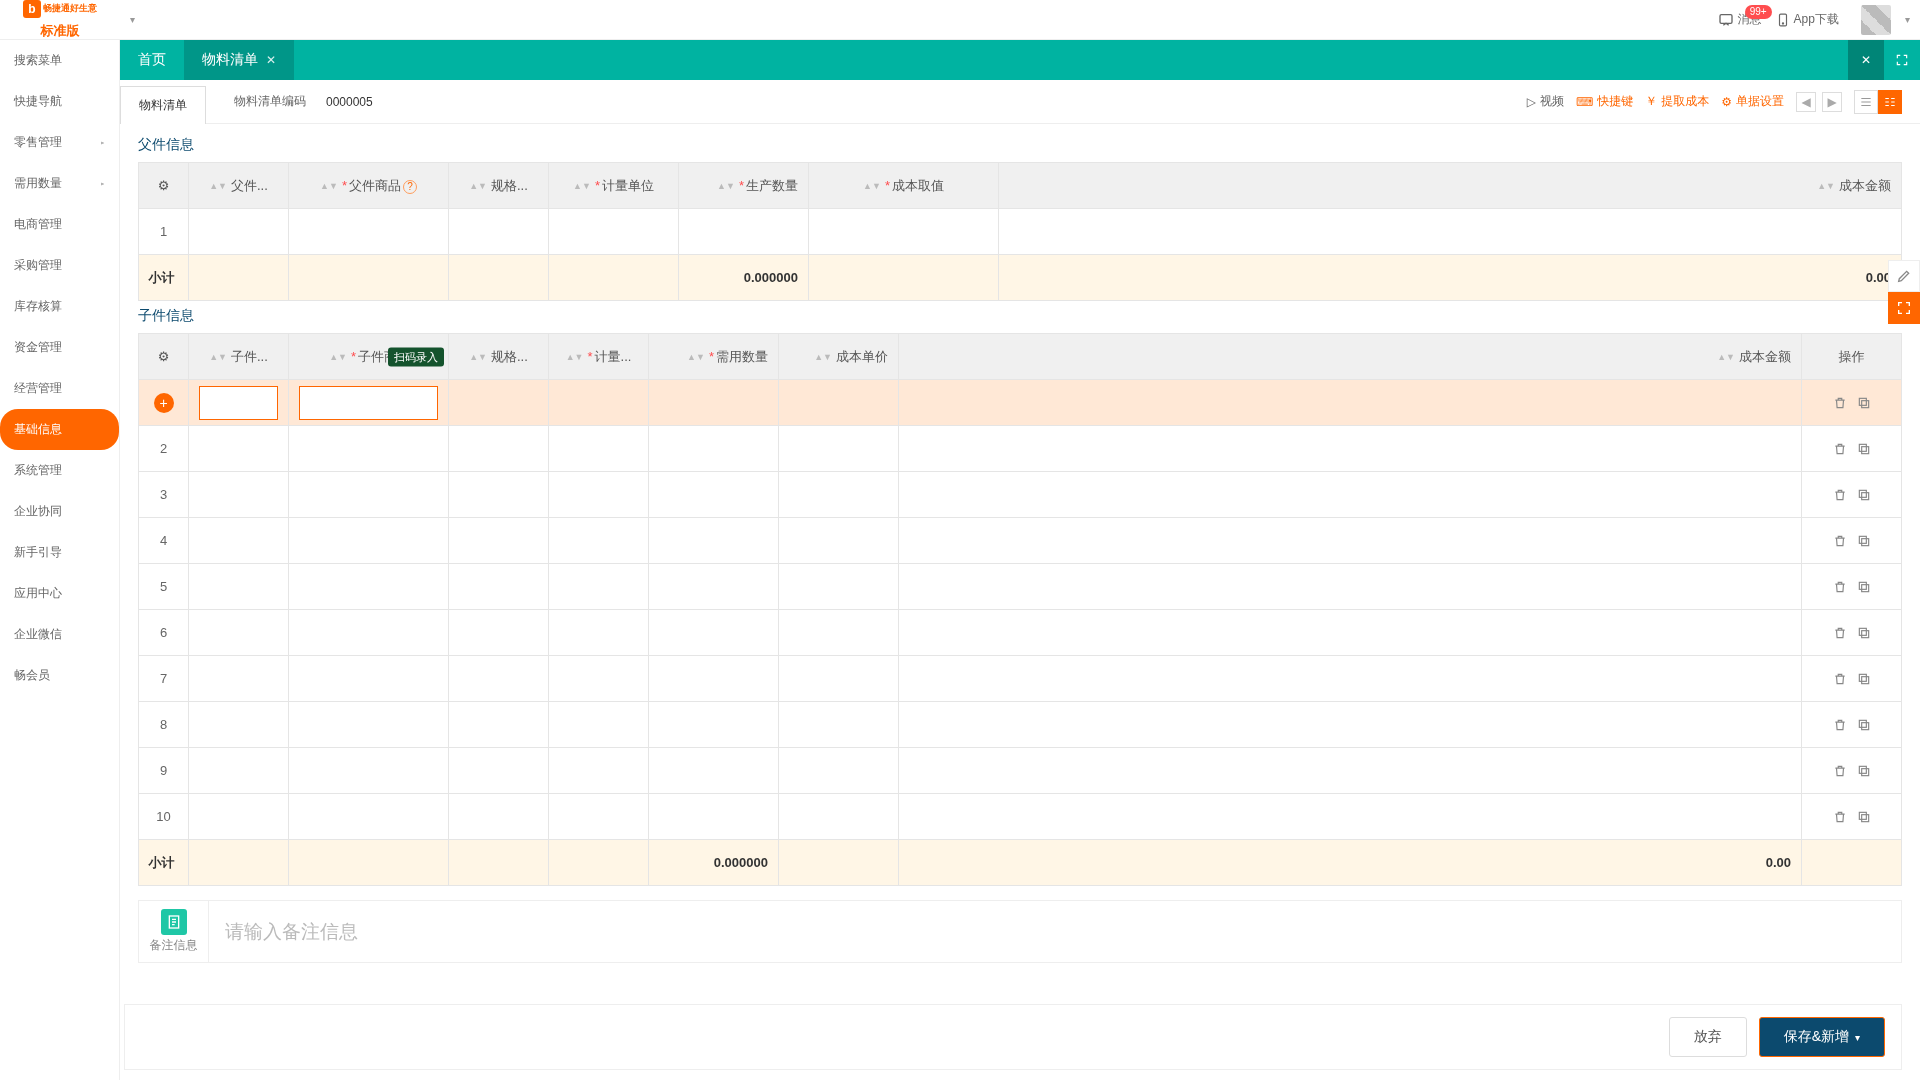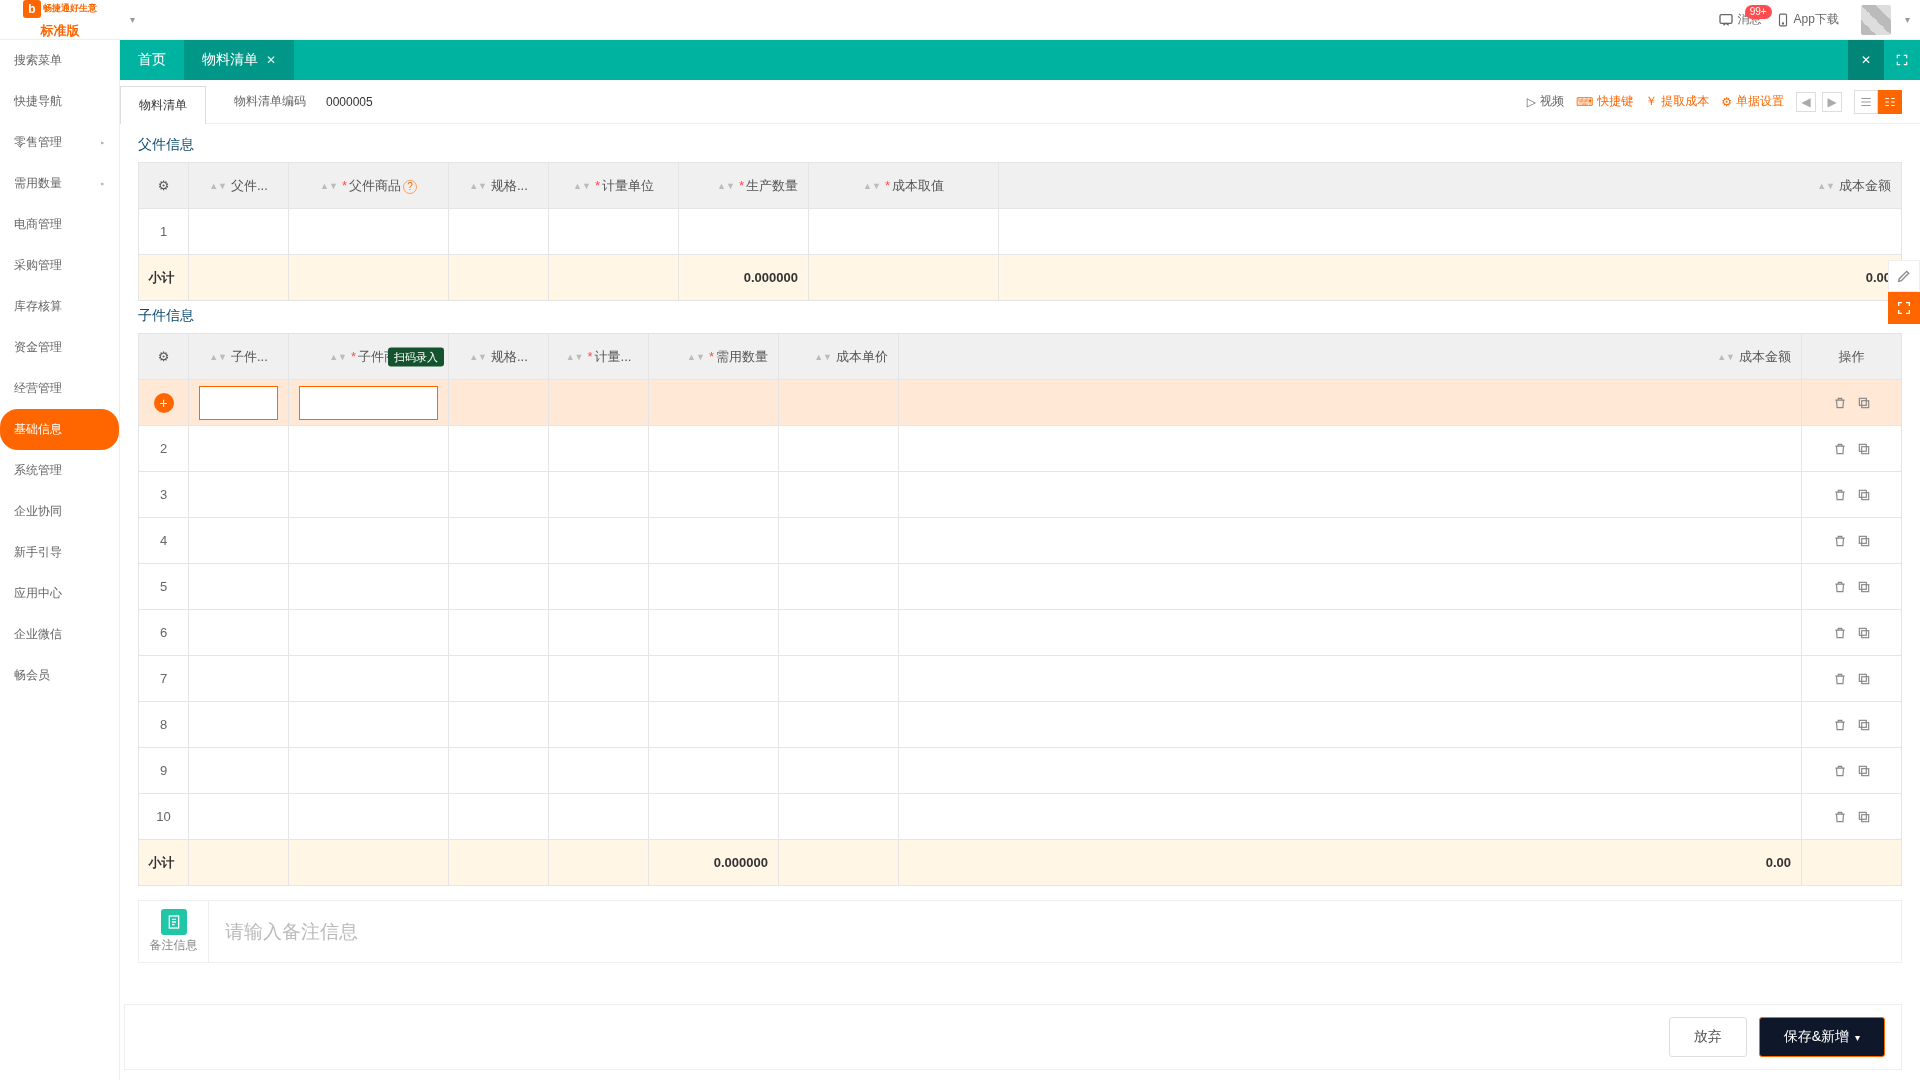--- a/index.html
+++ b/index.html
@@ -78,21 +78,21 @@
 
 .remarks-bar { margin:14px 0; display:flex; align-items:center; background:#fff; border:1px solid #eee;}
 .remarks-left { width:70px; text-align:center; padding:8px 0; color:#888; border-right:1px solid #eee;}
 .remarks-icon { width:26px; height:26px; margin:0 auto 2px auto; background:#1fc7a6; border-radius:3px; display:flex; align-items:center; justify-content:center; color:#fff;}
 .remarks-input { flex:1; border:none; outline:none; padding:14px 16px; font-size:19px; color:#333;}
 .remarks-input::placeholder { color:#bbb; }
 
 
 .footer { position:absolute; left:124px; right:18px; bottom:10px; background:#fff; border:1px solid #eee; padding:12px 16px; display:flex; justify-content:flex-end; gap:12px;}
 .btn { padding:10px 24px; border-radius:3px; cursor:pointer; font-size:14px; border:1px solid #ddd; background:#fff; color:#555;}
-.btn.primary { background:#0f172a; border-color:#ff6600; color:#fff; display:flex; align-items:center; gap:6px;justify-content:flex-end;}
+.btn.primary { background:#0c4a6e; border-color:#ff6600; color:#fff; display:flex; align-items:center; gap:6px;justify-content:flex-end;}
 
 
 .float-tools { position:absolute; right:0; top:260px; display:flex; flex-direction:column;}
 .float-btn { width:32px; height:32px; display:flex; align-items:center; justify-content:center; background:#fff; border:1px solid #eee; color:#888; cursor:pointer;}
 .float-btn.orange { background:#ff6600; color:#fff; border-color:#ff6600;}
 
 svg { display:block; }
 </style>
 </head>
 <body>

